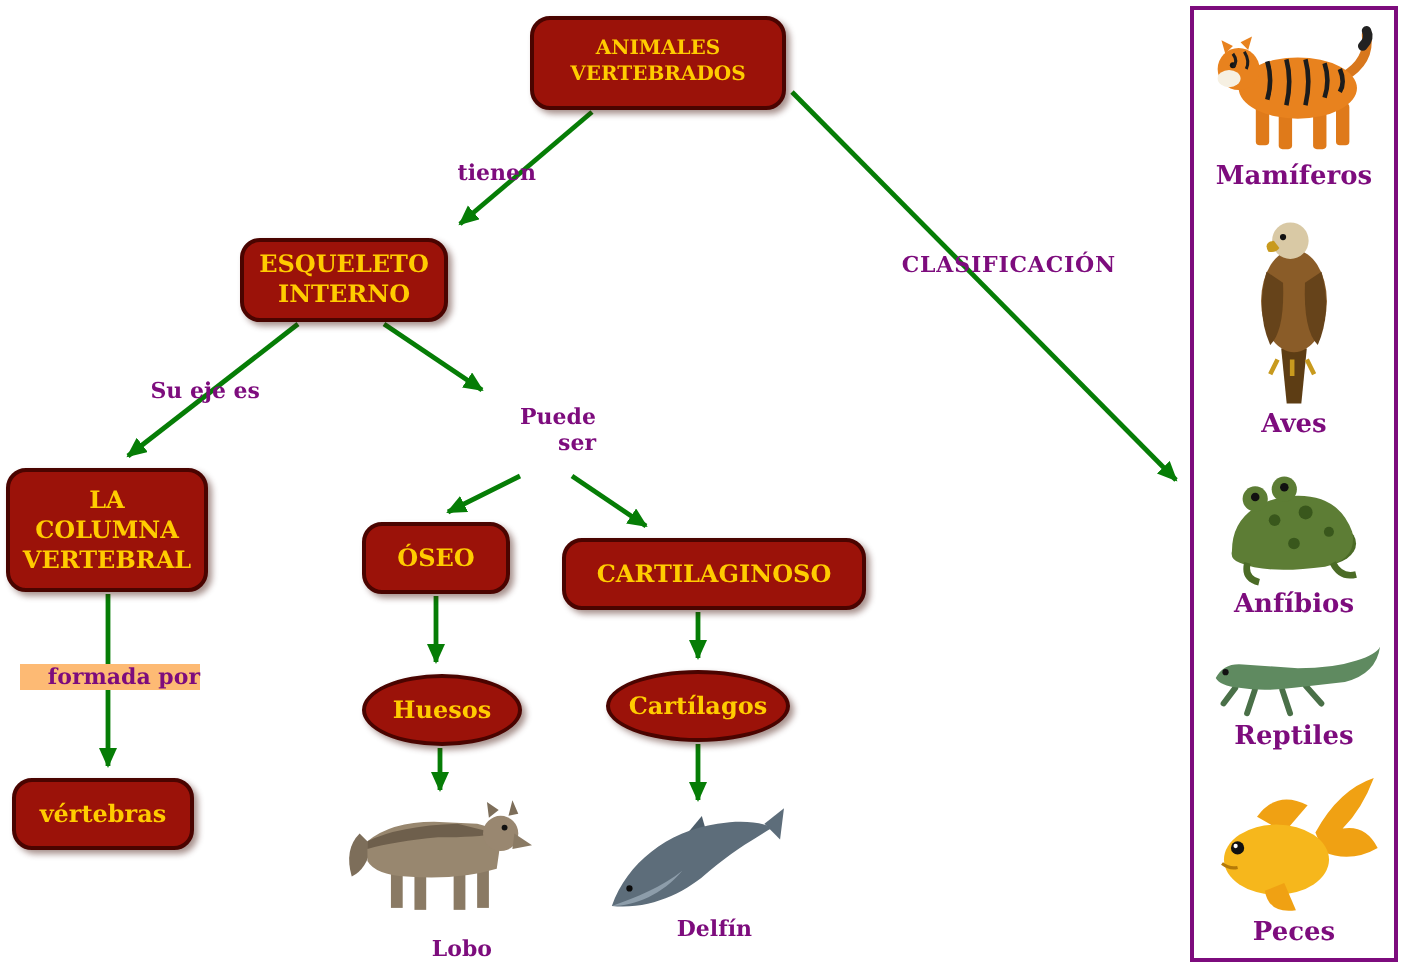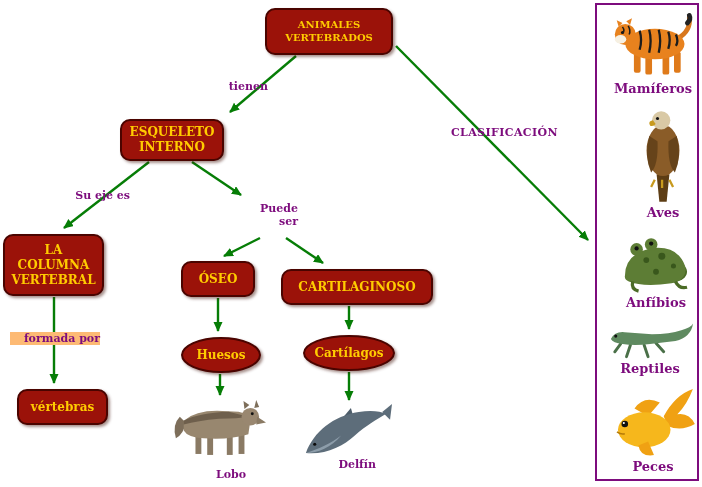--- a/index.html
+++ b/index.html
@@ -24,21 +24,21 @@
   .plabel {
     position:absolute; z-index:3;
     color: var(--label, #7d0c7d);
     font-weight:bold; font-size:11px; line-height:1.2;
     text-align:right; white-space:pre-line;
   }
   .panel {
     position:absolute; left:595px; top:3px; width:104px; height:478px; z-index:2;
     border: 2px solid var(--panel-border, #7d0c7d);
     background:#ffffff;
-    display:flex; flex-direction:column; align-items:flex-end; justify-content:space-between;
+    display:flex; flex-direction:column; align-items:center; justify-content:space-between;
     padding:4px 2px;
   }
   .panel-item { display:flex; flex-direction:column; align-items:center; }
   .panel-label { color: var(--label, #7d0c7d); font-weight:bold; font-size:13px; line-height:1.2; }
   .animal { position:absolute; z-index:2; }
 </style>
 </head>
 <body>
 
 <div class="canvas" style="--node-fill: #9b1209; --node-border: #4a0400; --node-text: #ffcc00; --arrow: #067d06; --label: #7d0c7d; --panel-border: #7d0c7d; --background: #ffffff;">
@@ -75,21 +75,21 @@
 VERTEBRAL</div>
 
   <div class="node" style="left:181px;top:261px;width:74px;height:36px;">ÓSEO</div>
 
   <div class="node" style="left:281px;top:269px;width:152px;height:36px;">CARTILAGINOSO</div>
 
   <div class="node ellipse" style="left:181px;top:337px;width:80px;height:36px;">Huesos</div>
 
   <div class="node ellipse" style="left:303px;top:335px;width:92px;height:36px;">Cartílagos</div>
 
-  <div class="node" style="left:17px;top:389px;width:91px;height:36px;border-radius:10px;">vértebras</div>
+  <div class="node" style="left:6px;top:389px;width:91px;height:36px;border-radius:10px;">vértebras</div>
 
   <div class="plabel" style="left:214px;top:80px;width:54px;">tienen</div>
 
   <div class="plabel" style="left:436px;top:126px;width:122px;letter-spacing:0.4px;">CLASIFICACIÓN</div>
 
   <div class="plabel" style="left:56px;top:189px;width:74px;">Su eje es</div>
 
   <div class="plabel" style="left:250px;top:202px;width:48px;">Puede
 ser</div>
 

